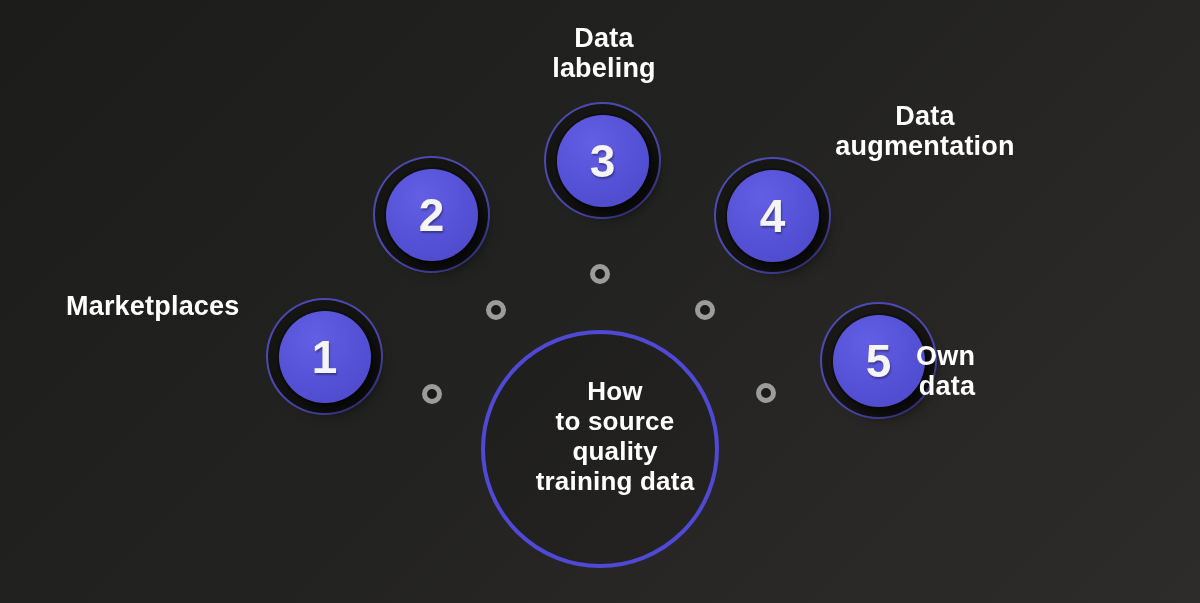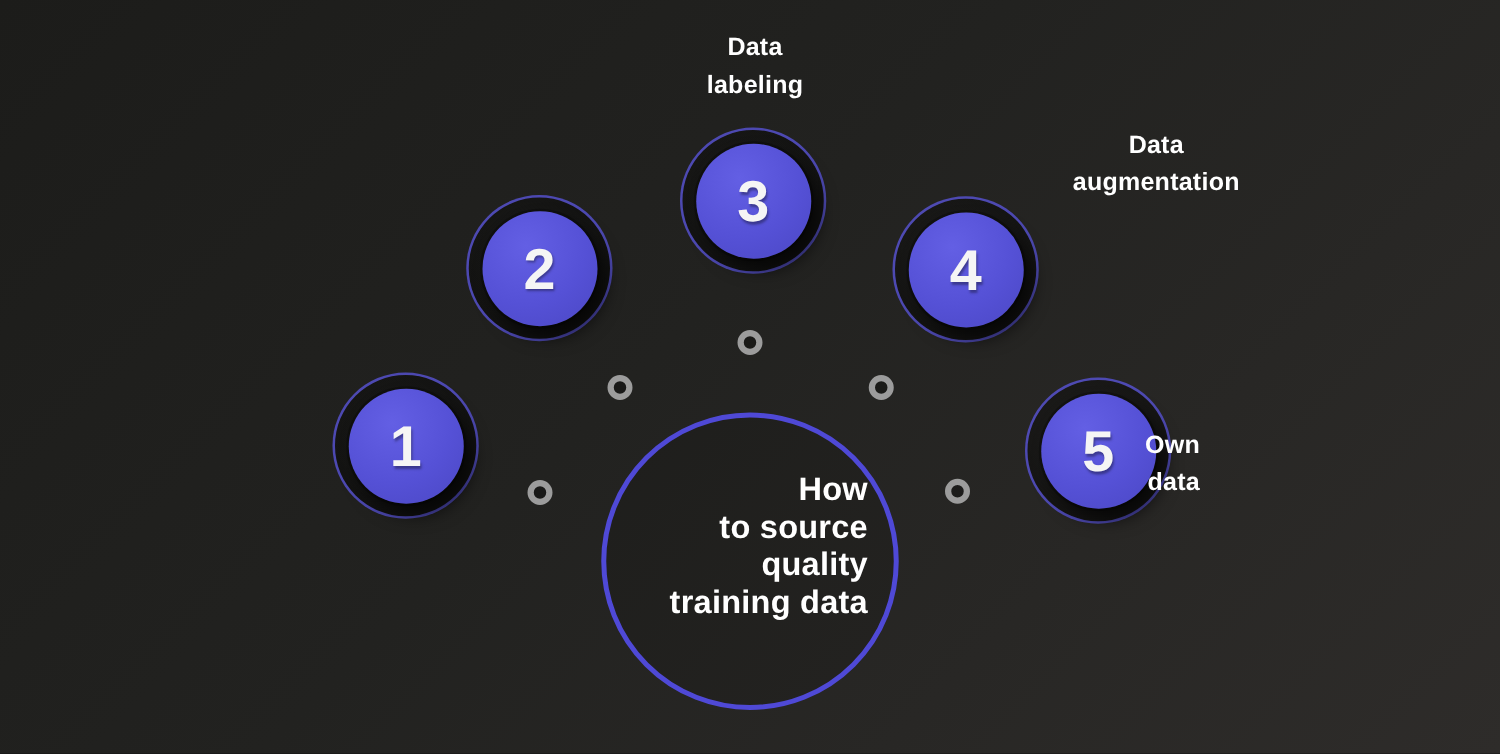--- a/index.html
+++ b/index.html
@@ -18,21 +18,21 @@
     position: absolute;
     left: 481px; top: 330px;
     width: 230px; height: 230px;
     border: 4px solid #4f49d6;
     border-radius: 50%;
     background: rgba(0,0,0,0.10);
     display: flex; align-items: center; justify-content: center;
   }
   .center-title {
     white-space: pre-line;
-    text-align: right;
+    text-align: center;
     font-size: 26px;
     line-height: 30px;
     font-weight: 700;
     letter-spacing: 0.2px;
     transform: translateY(-13px);
     margin-left: 30px;
   }
 
   
   .node-ring {
@@ -59,21 +59,21 @@
   .n1 { left: 266px; top: 298px; }
   .n2 { left: 373px; top: 156px; }
   .n3 { left: 544px; top: 102px; }
   .n4 { left: 714px; top: 157px; }
   .n5 { left: 820px; top: 302px; }
 
   
   .node-label {
     position: absolute;
     white-space: pre-line;
-    font-size: 20px;
+    font-size: 27px;
     line-height: 30px;
     font-weight: 700;
     letter-spacing: 0.2px;
   }
   .l1 { left: 66px;  top: 291px; text-align: right; }
   .l2 { left: 190px; top: 116px; width: 200px; text-align: center; }
   .l3 { left: 504px; top: 23px;  width: 200px; text-align: center; }
   .l4 { left: 795px; top: 101px; width: 260px; text-align: center; }
   .l5 { left: 916px; top: 341px; text-align: right; }
 
@@ -122,20 +122,21 @@
     <div class="node-fill">
       <span class="node-number">4</span>
     </div>
   </div>
   <div class="node-ring n5">
     <div class="node-fill">
       <span class="node-number">5</span>
     </div>
   </div>
 
+  <div class="node-label l1">Marketplaces</div>
   <div class="node-label l3">Data
 labeling</div>
   <div class="node-label l4">Data
 augmentation</div>
   <div class="node-label l5">Own
 data</div>
 
   <div class="ring-dot d1"></div>
   <div class="ring-dot d2"></div>
   <div class="ring-dot d3"></div>

